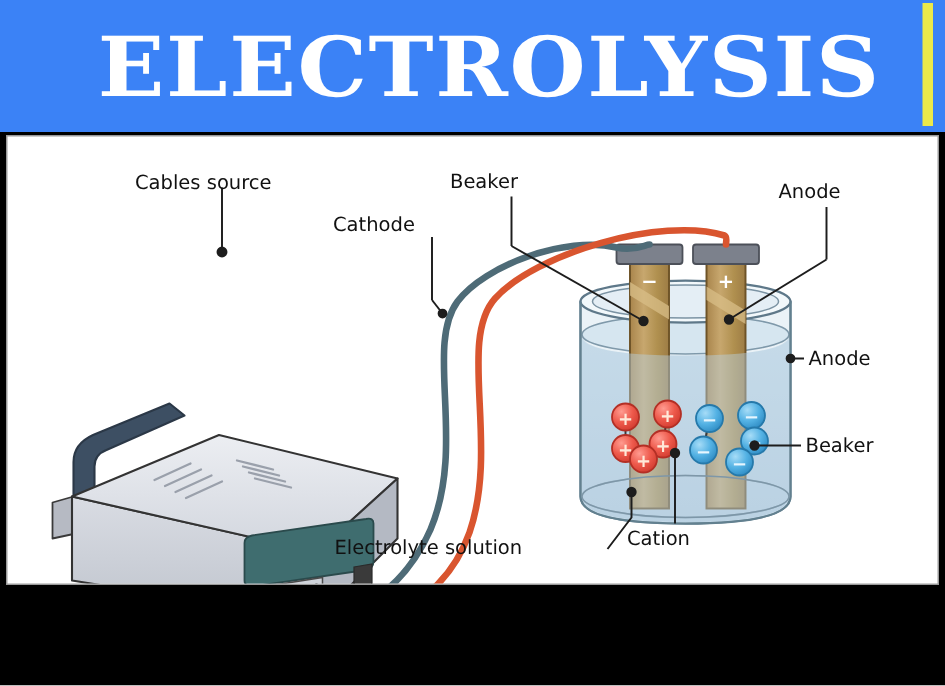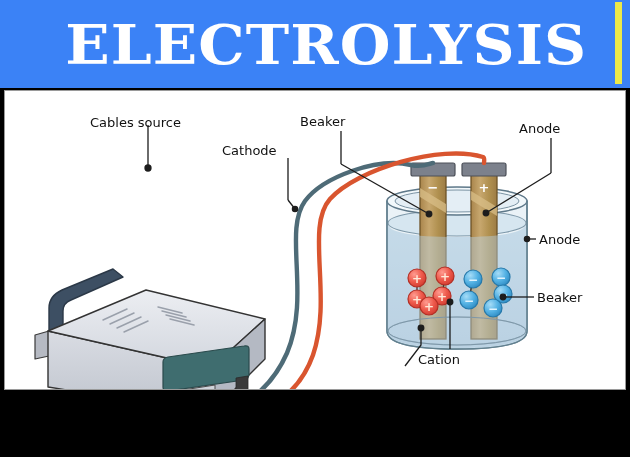--- a/index.html
+++ b/index.html
@@ -325,17 +325,18 @@
         <circle cx="143" cy="77" r="3"></circle>
       </g>
     </svg>
 
     <div class="lbl" id="lbl-cables">Cathode</div>
     <div class="lbl" id="lbl-cathode">Beaker</div>
     <div class="lbl" id="lbl-anode">Anode</div>
     <div class="lbl" id="lbl-beaker">Anode</div>
     <div class="lbl" id="lbl-anion">Beaker</div>
     <div class="lbl" id="lbl-cation">Cation</div>
+    <div class="lbl" id="lbl-electro">Electrolyte solution</div>
     <div class="lbl" id="lbl-power" style="left:85px; top:25px;">Cables source</div>
   </div>
 
 
 </div>
 
 </body></html>

